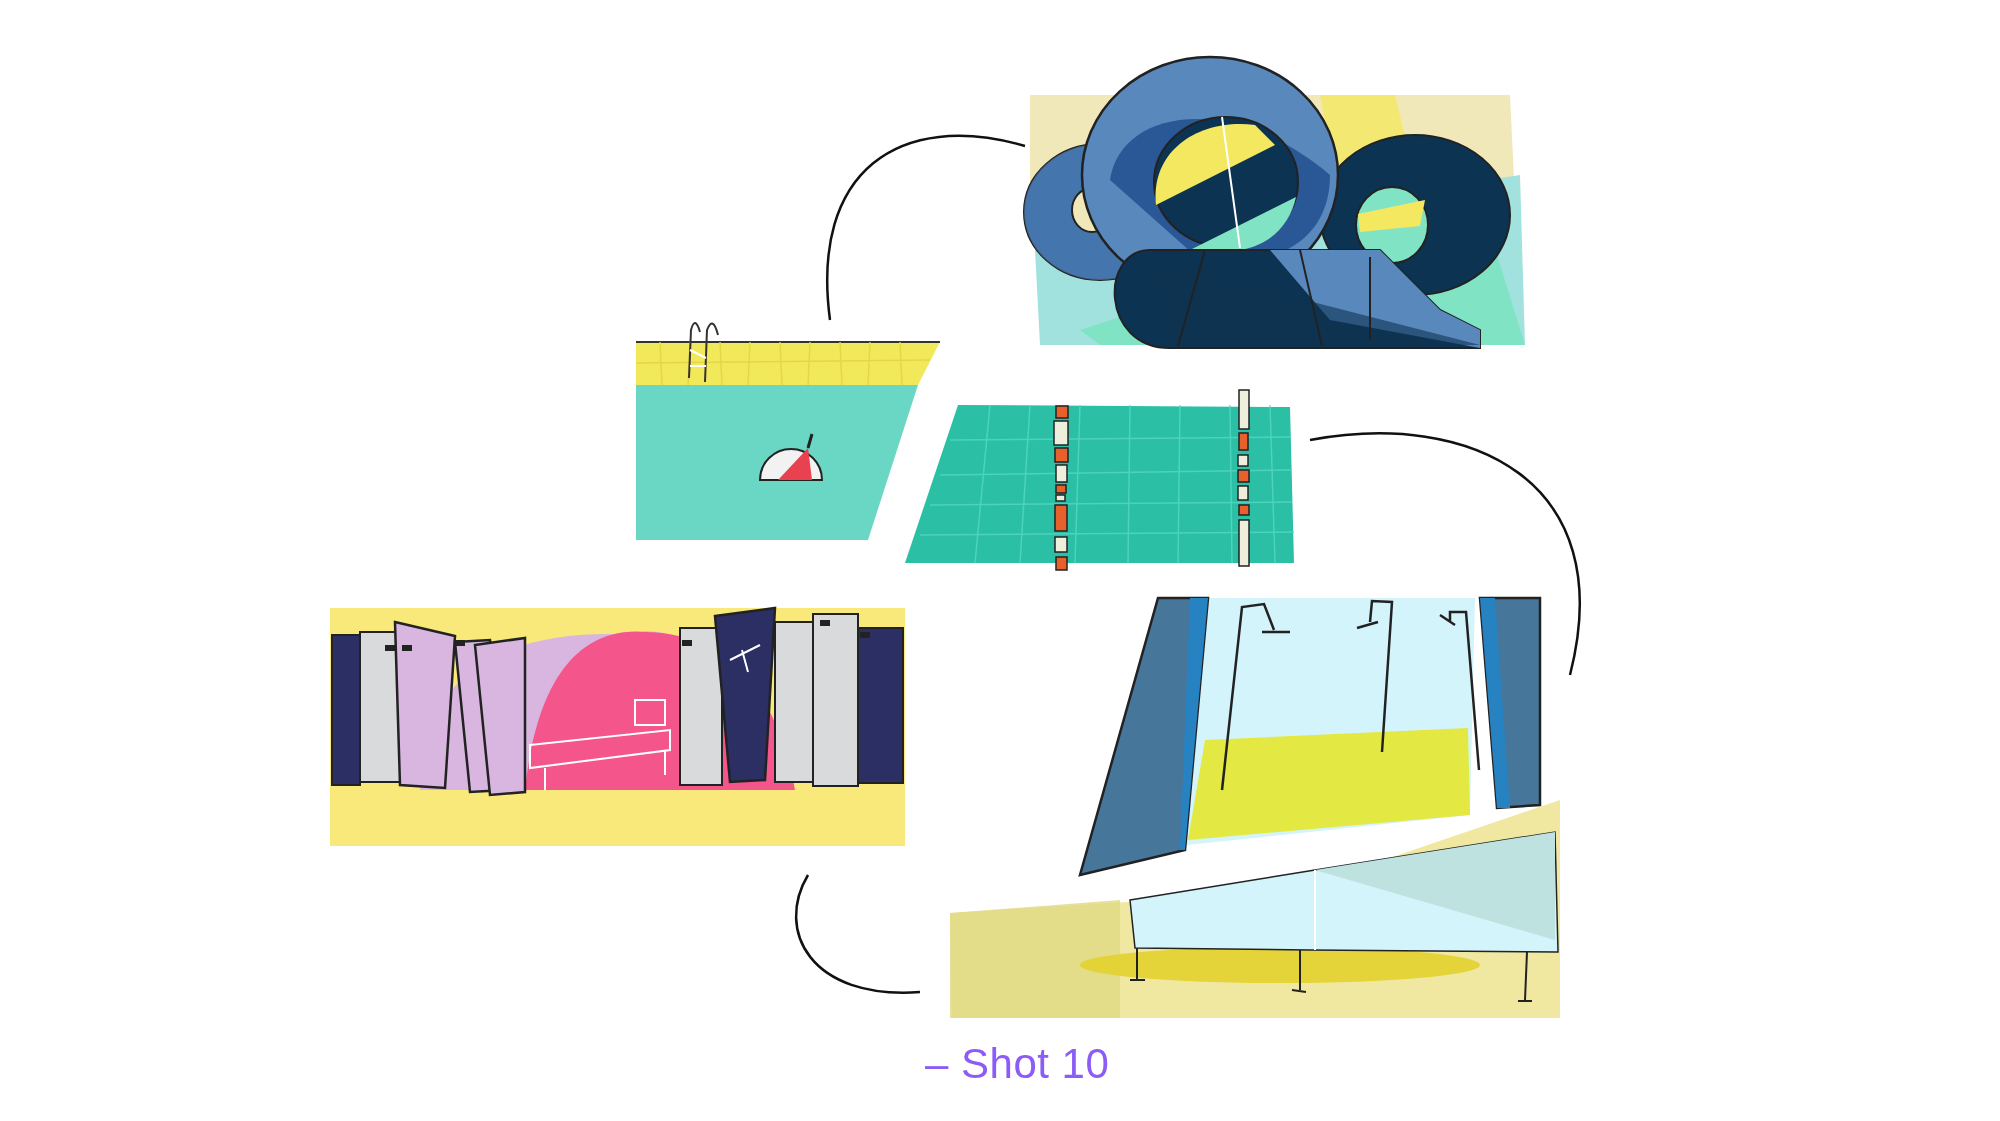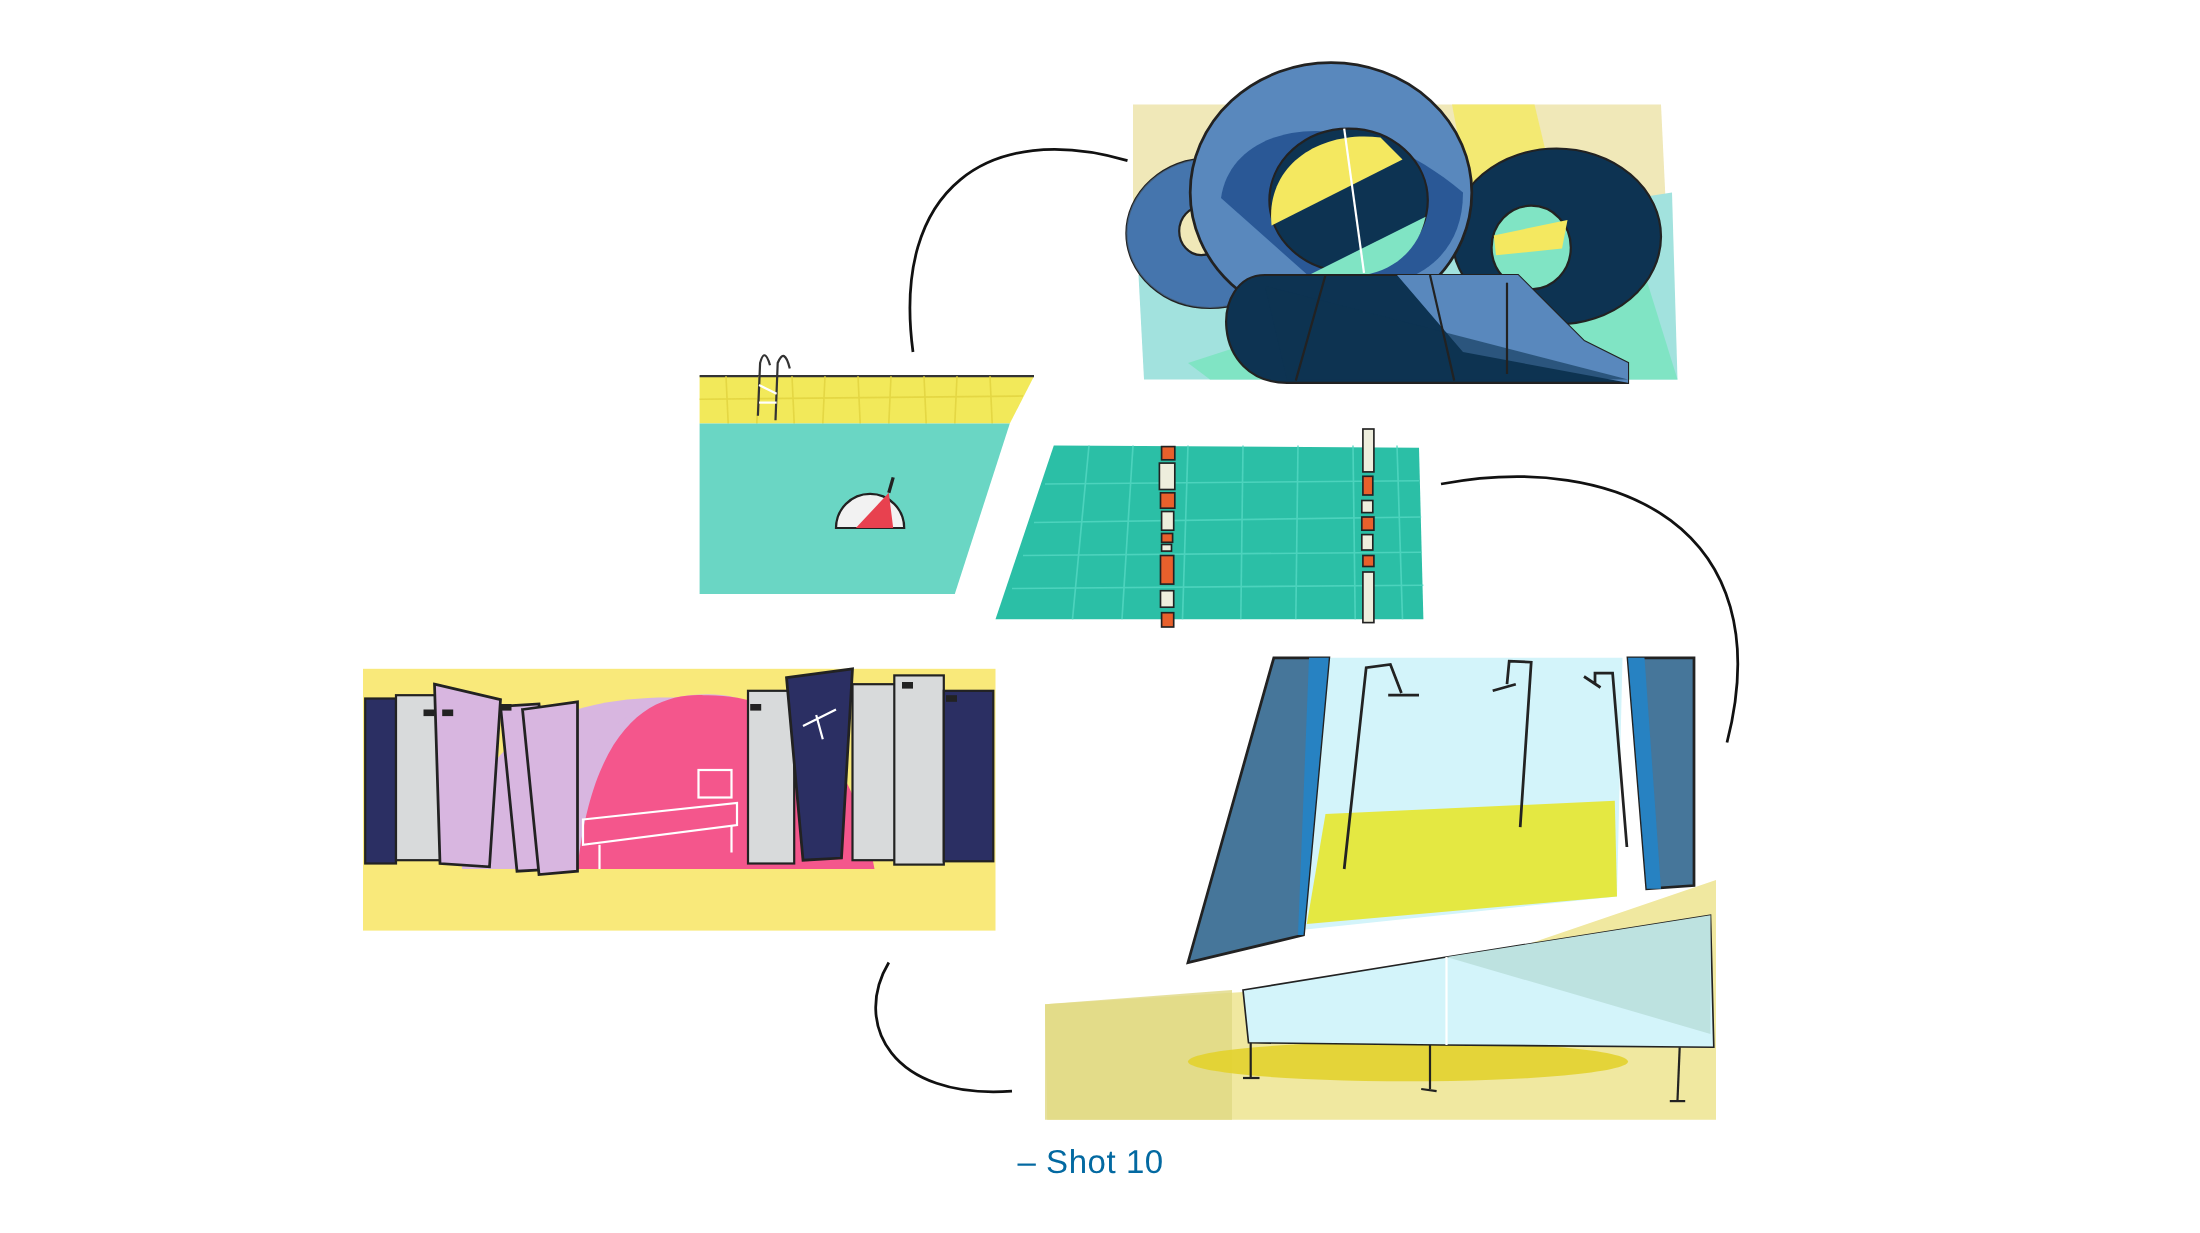--- a/index.html
+++ b/index.html
@@ -1,18 +1,18 @@
 <!DOCTYPE html>
 <html><head>
   <meta charset="utf-8">
   <style>
     html, body { margin: 0; padding: 0; background: #ffffff; }
     body { width: 2000px; height: 1121px; position: relative; overflow: hidden; font-family: "Liberation Sans", sans-serif; }
     .canvas { position: absolute; left: 0; top: 0; width: 2000px; height: 1121px; }
-    .caption { position: absolute; left: 925px; top: 1040px; font-size: 30px; color: #0369a1; font-family: "Liberation Sans", sans-serif; letter-spacing: 0.5px; }
+    .caption { position: absolute; left: 925px; top: 1040px; font-size: 42px; color: #8b5cf6; font-family: "Liberation Sans", sans-serif; letter-spacing: 0.5px; }
   </style>
 </head>
 <body>
 
 <svg class="canvas" viewBox="0 0 2000 1121" xmlns="http://www.w3.org/2000/svg">
 
   <g fill="none" stroke="#111" stroke-width="2.5">
     <path d="M1025 146 C 900 110, 810 170, 830 320"></path>
     <path d="M1310 440 C 1470 410, 1620 480, 1570 675"></path>
     <path d="M808 875 C 775 930, 810 1000, 920 992"></path>

